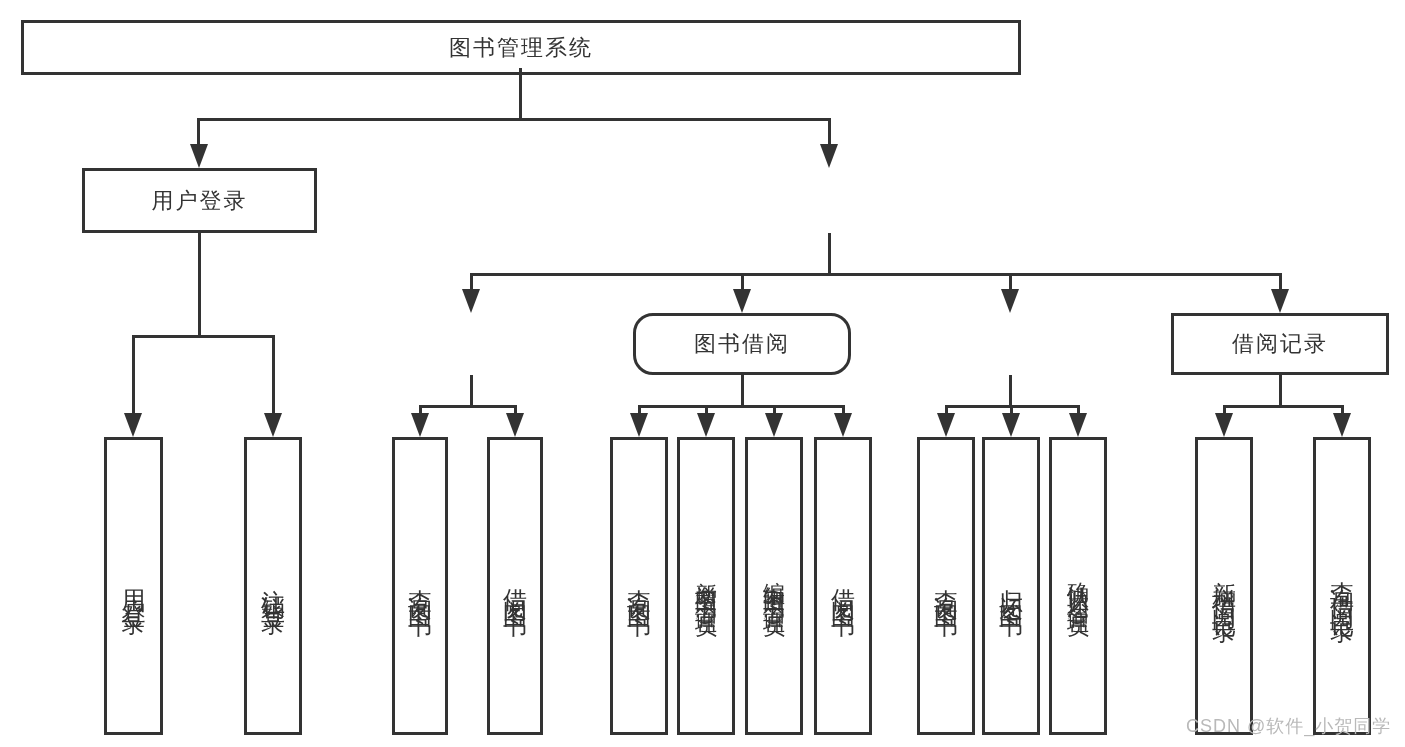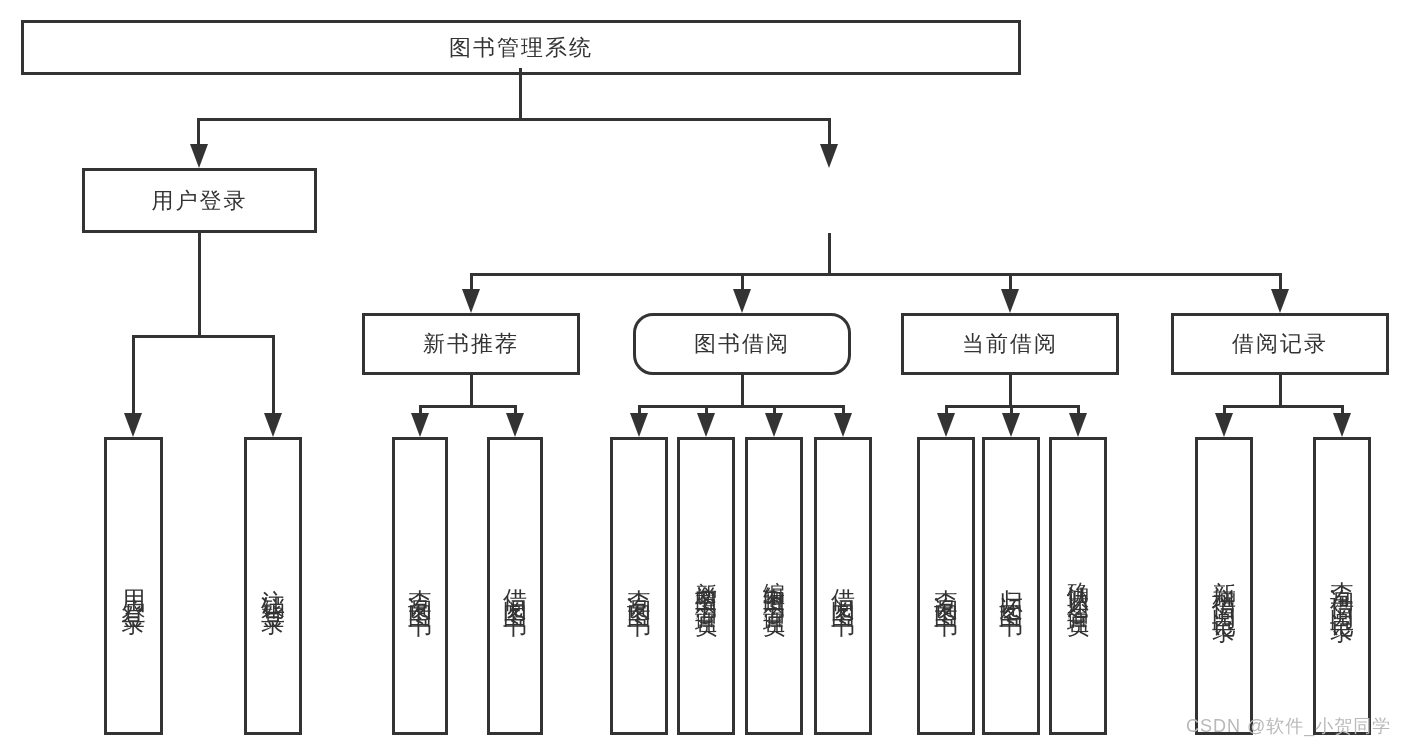--- a/index.html
+++ b/index.html
@@ -65,28 +65,22 @@
   <div class="hline" style="left:470px; top:273px; width:812px;"></div>
   <div class="vline" style="left:470px; top:273px; height:20px;"></div>
   <div class="arrow" style="left:462px; top:289px;"></div>
   <div class="vline" style="left:741px; top:273px; height:20px;"></div>
   <div class="arrow" style="left:733px; top:289px;"></div>
   <div class="vline" style="left:1009px; top:273px; height:20px;"></div>
   <div class="arrow" style="left:1001px; top:289px;"></div>
   <div class="vline" style="left:1279px; top:273px; height:20px;"></div>
   <div class="arrow" style="left:1271px; top:289px;"></div>
 
-  <div class="box" style="left:362px; top:313px; width:218px; height:62px;">
-    <span>新书推荐</span>
-  </div>
   <div class="box" style="left:633px; top:313px; width:218px; height:62px;border-radius:20px;">
     <span>图书借阅</span>
-  </div>
-  <div class="box" style="left:901px; top:313px; width:218px; height:62px;">
-    <span>当前借阅</span>
   </div>
   <div class="box" style="left:1171px; top:313px; width:218px; height:62px;">
     <span>借阅记录</span>
   </div>
 
   <div class="vline" style="left:470px; top:375px; height:32px;"></div>
   <div class="hline" style="left:419px; top:405px; width:97px;"></div>
   <div class="vline" style="left:419px; top:405px; height:12px;"></div>
   <div class="arrow" style="left:411px; top:413px;"></div>
   <div class="vline" style="left:514px; top:405px; height:12px;"></div>

